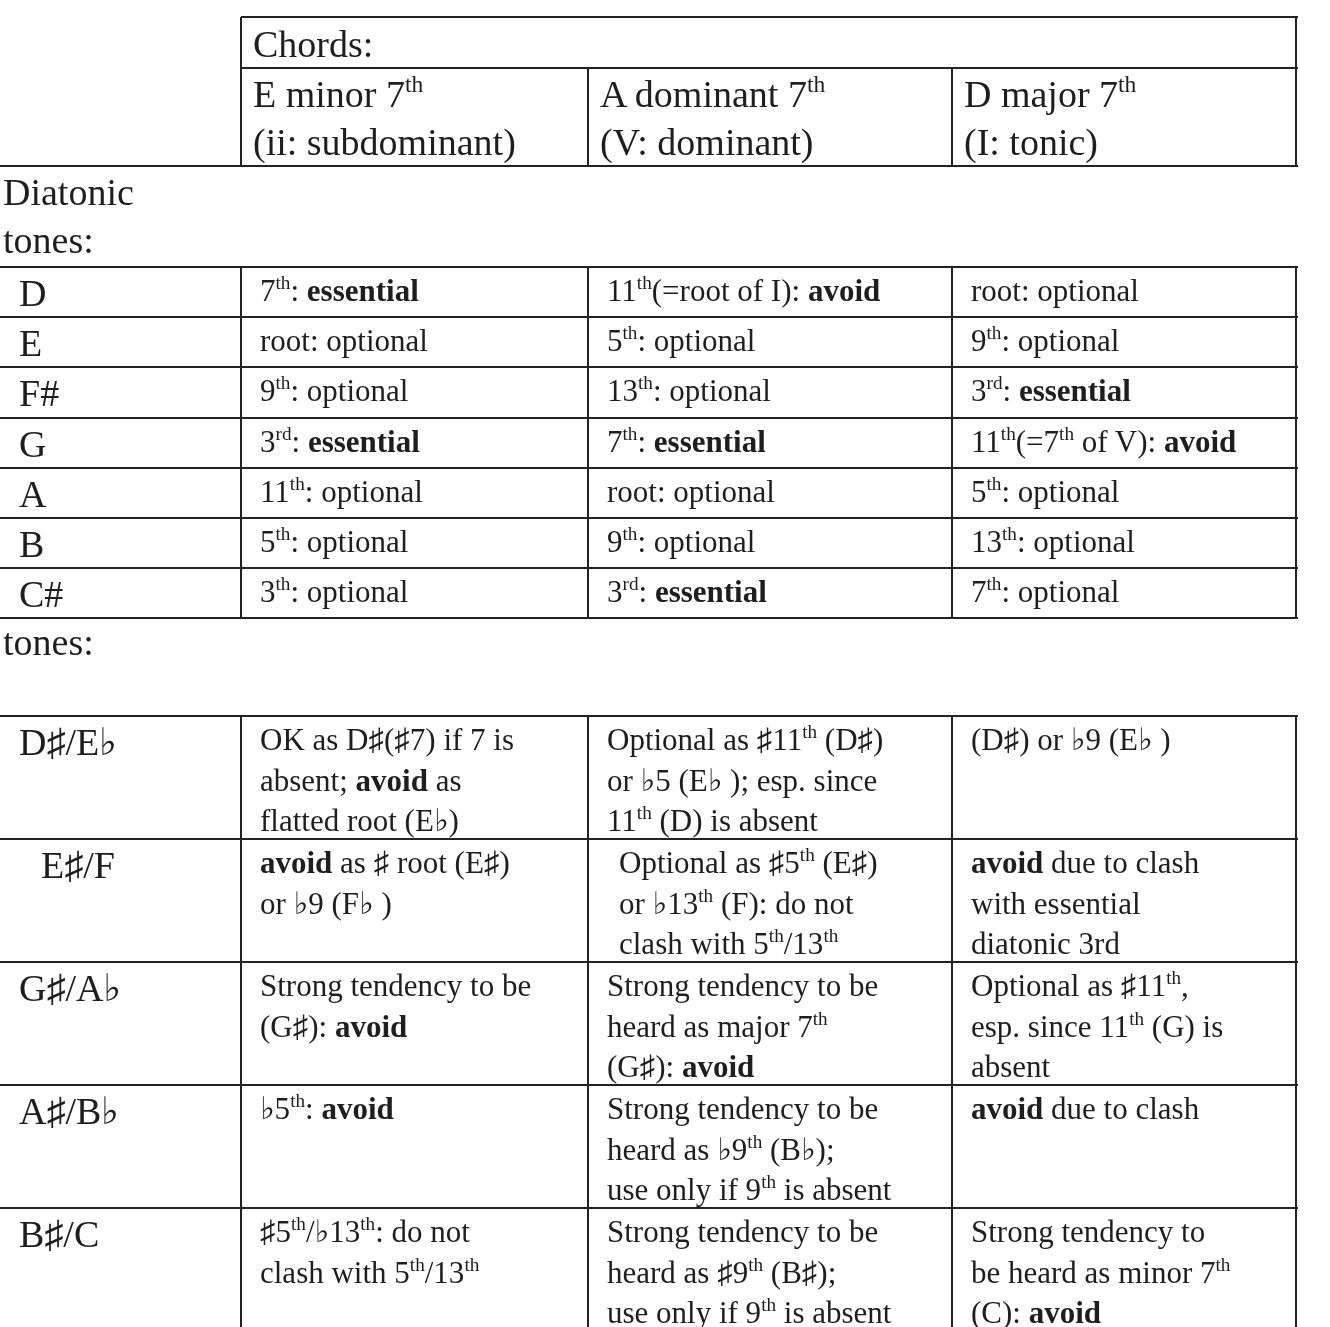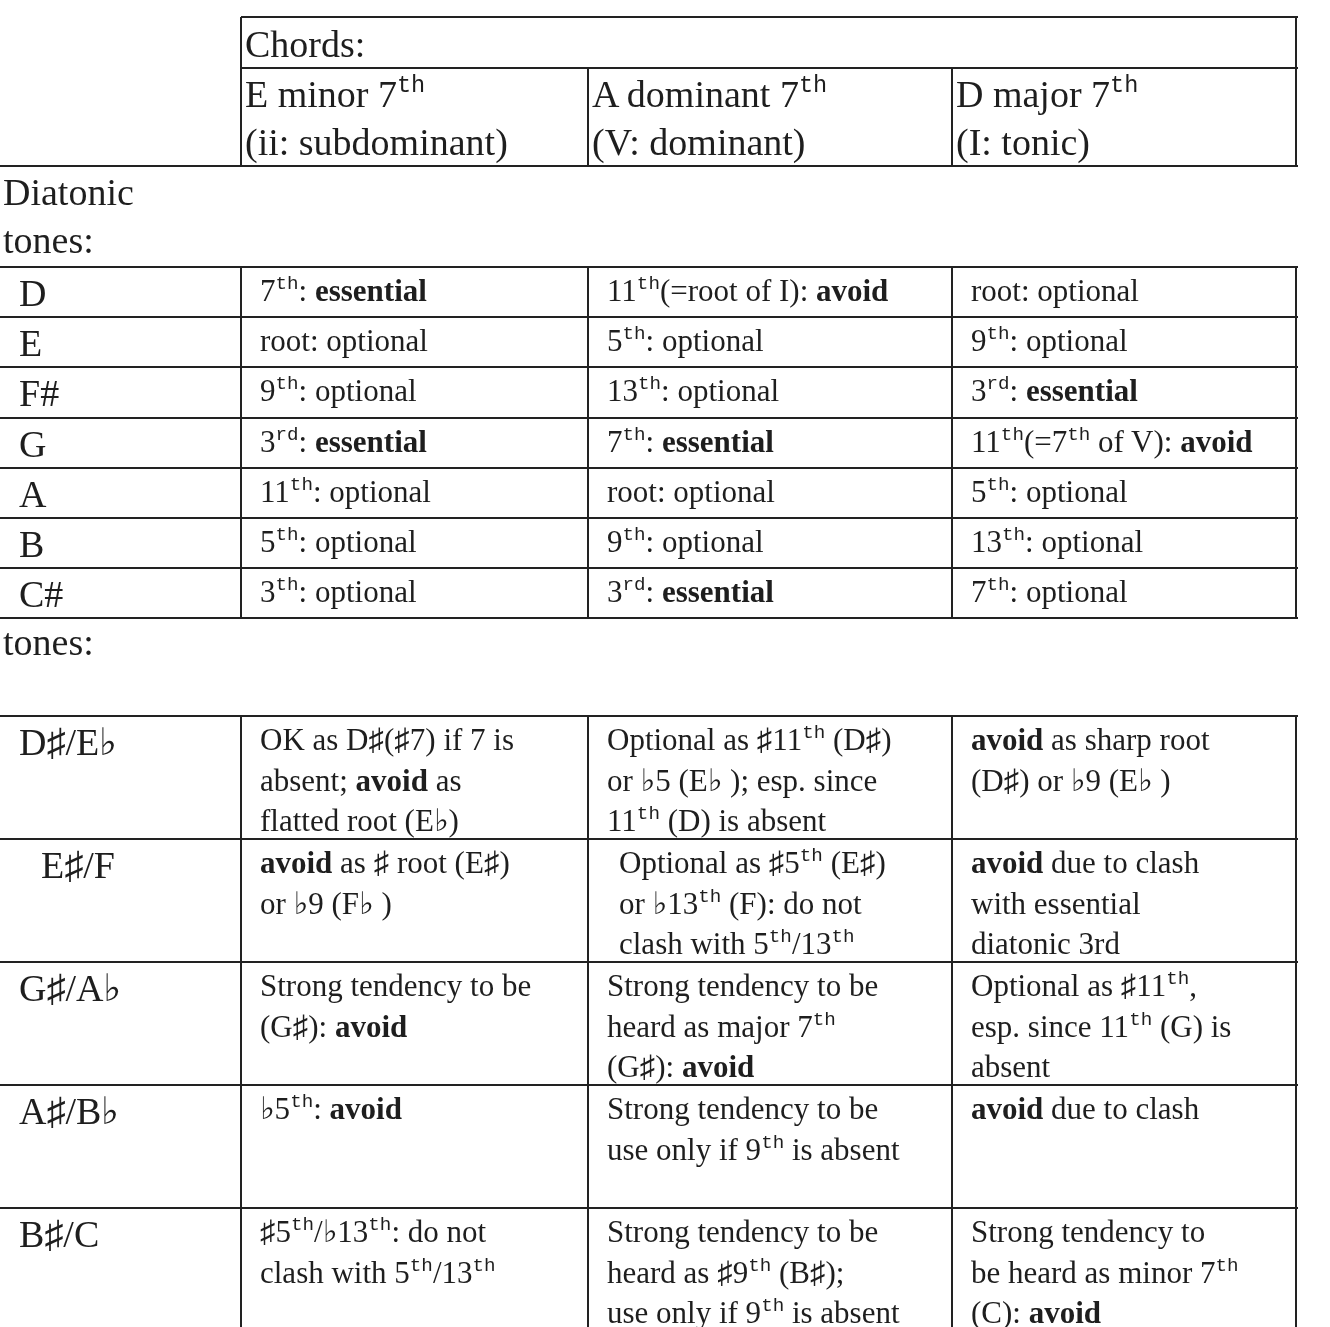--- a/index.html
+++ b/index.html
@@ -9,23 +9,23 @@
     color: #1e1e1e;
   }
   .abs { position: absolute; box-sizing: border-box; }
   .cell {
     position: absolute; box-sizing: border-box;
     font-size: 31px; line-height: 40.5px;
     padding: 2px 0 0 19px;
     white-space: nowrap;
   }
   .cell.big { font-size: 38px; line-height: 48px; padding-top: 0; }
-  .hdr { font-size: 38px; line-height: 48px; padding-left: 4px; white-space: nowrap; }
+  .hdr { font-size: 38px; line-height: 48px; padding-left: 4px; white-space: nowrap; margin-left: 8px; }
   .rowlabel { font-size: 38px; line-height: 48px; padding-left: 3px; }
-  sup { font-size: 0.62em; vertical-align: 0; position: relative; top: -0.62em; line-height: 0; font-family: Liberation Mono, monospace; }
+  sup { font-size: 0.62em; vertical-align: 0; position: relative; top: -0.62em; line-height: 0; }
   b { font-weight: bold; font-family: Liberation Serif, serif; }
   .hl { position: absolute; background: #222; height: 2px; }
   .vl { position: absolute; background: #222; width: 2px; }
 </style>
 </head>
 <body>
 
 <div id="doc">
 
   <div class="abs hdr" style="left:241px; top:20px;">Chords:</div>
@@ -86,21 +86,20 @@
         <div><span>OK as D♯(♯7) if 7  is</span></div>
         <div><span>absent; </span><b>avoid</b><span> as</span></div>
         <div><span>flatted root (E♭)</span></div>
       </div>
       <div class="cell" style="left: 588px; top: 718px;">
         <div><span>Optional as  ♯11</span><sup>th</sup><span> (D♯)</span></div>
         <div><span>or  ♭5 (E♭ ); esp. since</span></div>
         <div><span>11</span><sup>th</sup><span> (D) is absent</span></div>
       </div>
       <div class="cell" style="left: 952px; top: 718px;">
-        <div><b>avoid</b><span> as sharp root</span></div>
         <div><span>(D♯) or ♭9 (E♭ )</span></div>
       </div>
       <div class="cell big" style="left: 0px; top: 841px; padding-left: 41px;">E♯/F</div>
       <div class="cell" style="left: 241px; top: 841px;">
         <div><b>avoid</b><span> as  ♯ root (E♯)</span></div>
         <div><span>or  ♭9 (F♭ )</span></div>
       </div>
       <div class="cell" style="left: 588px; top: 841px; margin-left: 12px;">
         <div><span>Optional as  ♯5</span><sup>th</sup><span> (E♯)</span></div>
         <div><span>or  ♭13</span><sup>th</sup><span> (F): do not</span></div>
@@ -125,20 +124,21 @@
         <div><span>Optional as  ♯11</span><sup>th</sup><span>,</span></div>
         <div><span>esp. since 11</span><sup>th</sup><span> (G) is</span></div>
         <div><span>absent</span></div>
       </div>
       <div class="cell big" style="left: 0px; top: 1087px;">A♯/B♭</div>
       <div class="cell" style="left: 241px; top: 1087px;">
         <div><span>♭5</span><sup>th</sup><span>:  </span><b>avoid</b></div>
       </div>
       <div class="cell" style="left: 588px; top: 1087px;">
         <div><span>Strong tendency to be</span></div>
+        <div><span>heard as  ♭9</span><sup>th</sup><span>  (B♭);</span></div>
         <div><span>use only if 9</span><sup>th</sup><span> is absent</span></div>
       </div>
       <div class="cell" style="left: 952px; top: 1087px;">
         <div><b>avoid</b><span> due to clash</span></div>
       </div>
       <div class="cell big" style="left: 0px; top: 1210px;">B♯/C</div>
       <div class="cell" style="left: 241px; top: 1210px;">
         <div><span>♯5</span><sup>th</sup><span>/♭13</span><sup>th</sup><span>: do not</span></div>
         <div><span>clash with 5</span><sup>th</sup><span>/13</span><sup>th</sup></div>
       </div>

